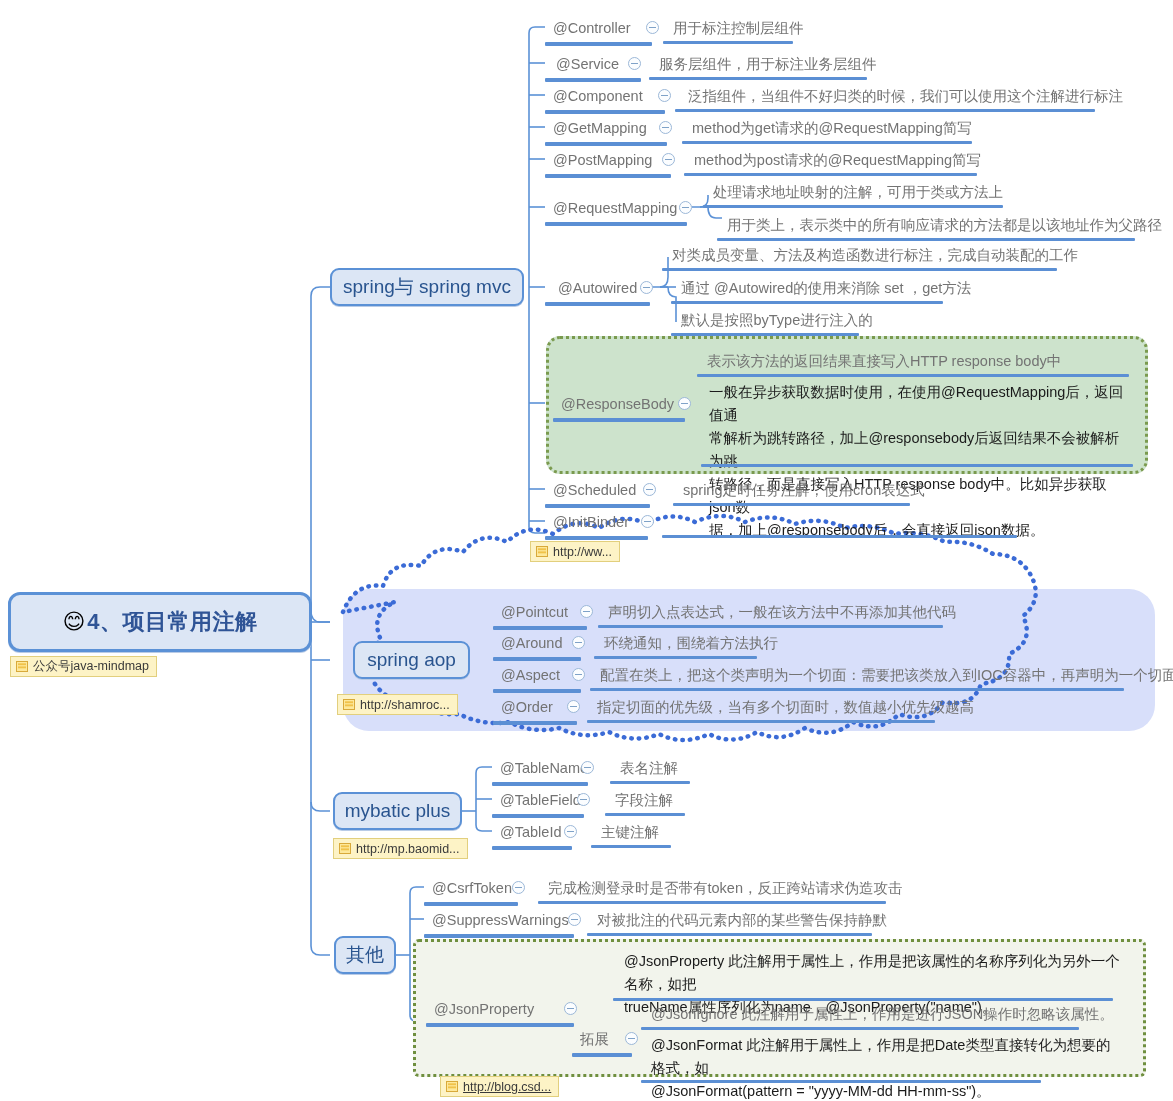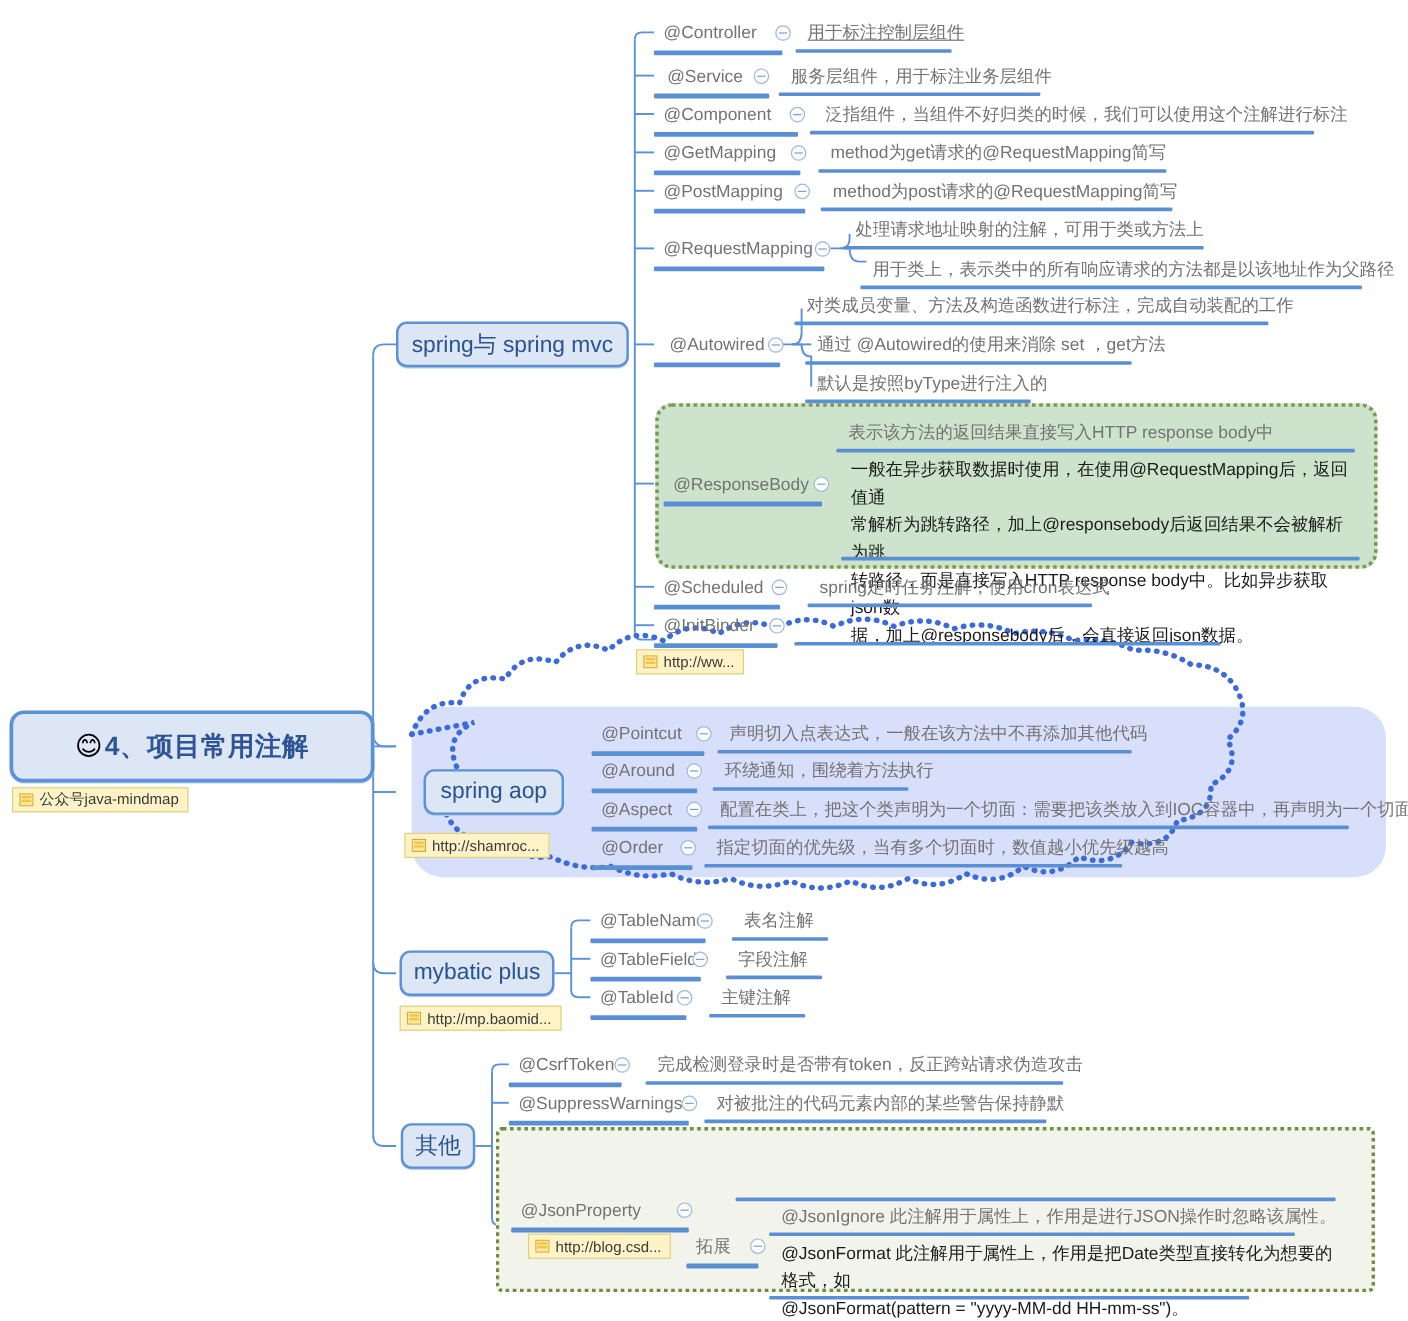--- a/index.html
+++ b/index.html
@@ -220,21 +220,21 @@
     <span>http://mp.baomid...</span>
   </div>
 
   <div class="branch" style="left:334px;top:936px;width:62px;height:38px;">
     <span>其他</span>
   </div>
 
   <div class="node" style="left:553px;top:19px;">@Controller</div>
   <div class="collapse" style="left:646px;top:21px;"></div>
   <div class="bar" style="left:545px;top:42px;width:107px;"></div>
-  <div class="node" style="left:673px;top:19px;text-decoration:underline;">用于标注控制层组件</div>
+  <div class="node" style="left:673px;top:19px;">用于标注控制层组件</div>
   <div class="bar thin" style="left:663px;top:41px;width:130px;"></div>
 
   <div class="node" style="left:556px;top:55px;">@Service</div>
   <div class="collapse" style="left:628px;top:57px;"></div>
   <div class="bar" style="left:545px;top:78px;width:96px;"></div>
   <div class="node" style="left:659px;top:55px;">服务层组件，用于标注业务层组件</div>
   <div class="bar thin" style="left:649px;top:77px;width:218px;"></div>
 
   <div class="node" style="left:553px;top:87px;">@Component</div>
   <div class="collapse" style="left:658px;top:89px;"></div>
@@ -346,29 +346,33 @@
 
   <div class="node" style="left:432px;top:911px;">@SuppressWarnings</div>
   <div class="collapse" style="left:568px;top:913px;"></div>
   <div class="bar" style="left:424px;top:934px;width:150px;"></div>
   <div class="node" style="left:597px;top:911px;">对被批注的代码元素内部的某些警告保持静默</div>
   <div class="bar thin" style="left:587px;top:933px;width:285px;"></div>
 
   <div class="node" style="left:434px;top:1000px;">@JsonProperty</div>
   <div class="collapse" style="left:564px;top:1002px;"></div>
   <div class="bar" style="left:426px;top:1023px;width:148px;"></div>
-  <div class="url-badge" style="left:440px;top:1028px;">
+  <div class="url-badge" style="left:440px;top:1076px;text-decoration:underline;">
     <svg class="url-ico" viewBox="0 0 12 11">
       <rect x="0.5" y="0.5" width="11" height="10" fill="#fde89a" stroke="#d8a93a"></rect>
       <rect x="2" y="2.3" width="8" height="1.9" fill="#f0c24a"></rect>
       <rect x="2" y="5.4" width="8" height="1.9" fill="#f0c24a"></rect>
     </svg>
     <span>http://blog.csd...</span>
   </div>
 
+  <div class="multiline" style="left:624px;top:950px;width:500px;">
+    <div>@JsonProperty 此注解用于属性上，作用是把该属性的名称序列化为另外一个名称，如把</div>
+    <div>trueName属性序列化为name，@JsonProperty("name")。</div>
+  </div>
   <div class="bar thin" style="left:613px;top:998px;width:500px;"></div>
 
   <div class="node" style="left:580px;top:1030px;">拓展</div>
   <div class="collapse" style="left:625px;top:1032px;"></div>
   <div class="bar" style="left:572px;top:1053px;width:60px;"></div>
 
   <div class="node" style="left:651px;top:1005px;">@JsonIgnore 此注解用于属性上，作用是进行JSON操作时忽略该属性。</div>
   <div class="bar thin" style="left:641px;top:1027px;width:438px;"></div>
 
   <div class="multiline" style="left:651px;top:1034px;width:470px;">

